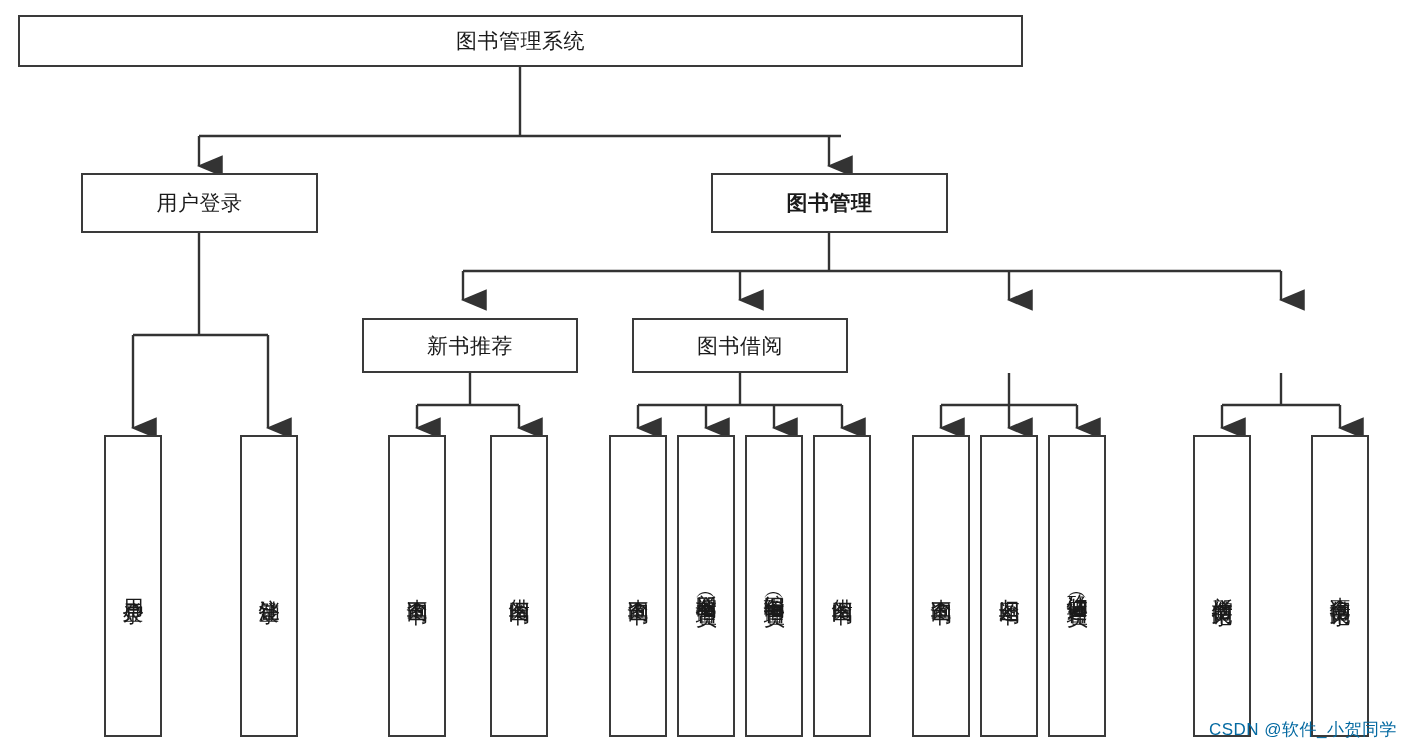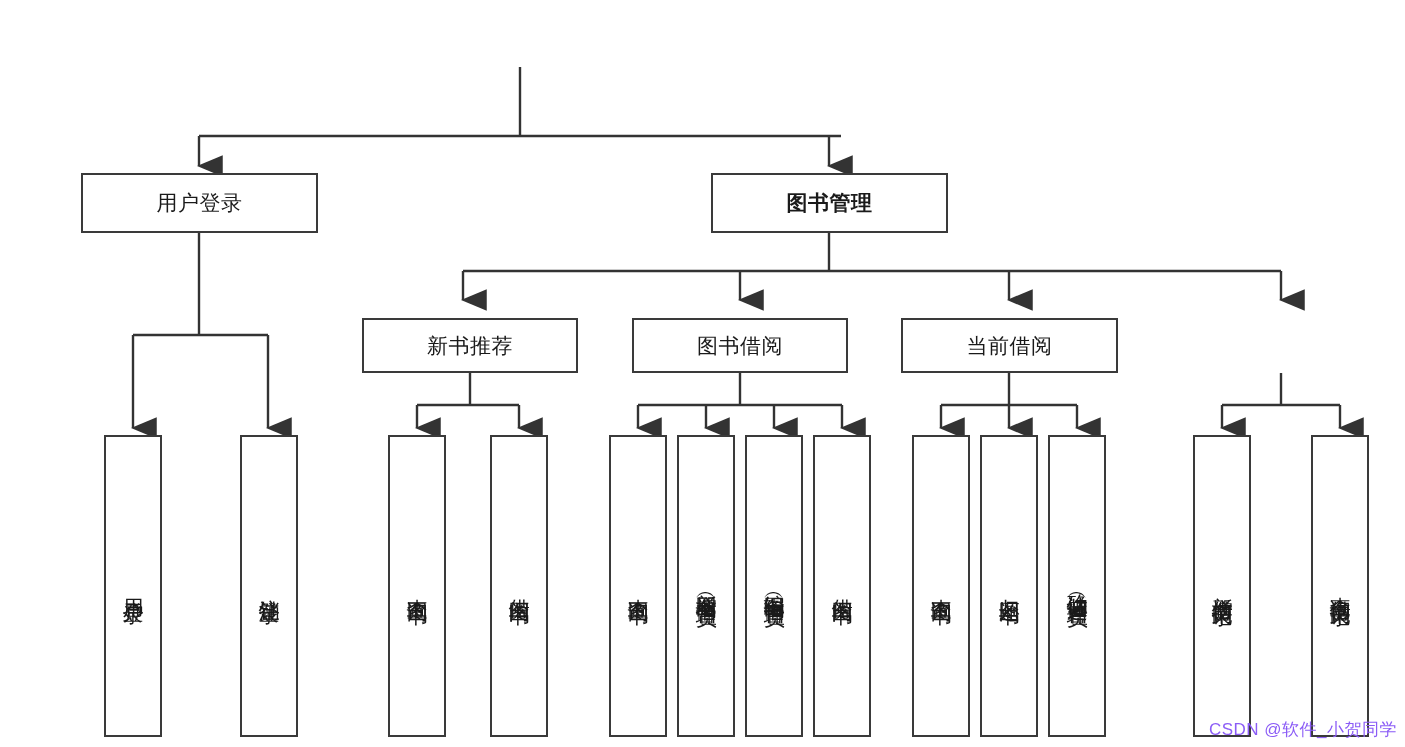--- a/index.html
+++ b/index.html
@@ -54,21 +54,21 @@
   .node.vert > span {
     writing-mode: vertical-rl;
     text-orientation: upright;
     display: block;
   }
   #watermark {
     position: absolute;
     right: 8px;
     bottom: 6px;
     font-size: 17px;
-    color: #8b5cf6;
+    color: #0369a1;
     letter-spacing: 0.5px;
     white-space: nowrap;
     user-select: none;
   }
 </style>
 </head>
 <body>
 
 <div id="canvas">
 
@@ -117,36 +117,36 @@
       <path d="M1009,405 L1009,428" marker-end="url(#arrow)"></path>
       <path d="M1077,405 L1077,428" marker-end="url(#arrow)"></path>
 
       <path d="M1281,373 L1281,405"></path>
       <path d="M1222,405 L1340,405"></path>
       <path d="M1222,405 L1222,428" marker-end="url(#arrow)"></path>
       <path d="M1340,405 L1340,428" marker-end="url(#arrow)"></path>
     </g>
   </svg>
 
+  <div class="node horiz" style="left:18px; top:15px; width:1005px; height:52px;">
+    <span>图书管理系统</span>
+  </div>
 
   <div class="node horiz" style="left:81px; top:173px; width:237px; height:60px;">
     <span>用户登录</span>
   </div>
   <div class="node horiz" style="left:711px; top:173px; width:237px; height:60px;font-weight:bold;">
     <span>图书管理</span>
   </div>
 
   <div class="node horiz" style="left:632px; top:318px; width:216px; height:55px;">
     <span>图书借阅</span>
   </div>
   <div class="node horiz" style="left:362px; top:318px; width:216px; height:55px;">
     <span>新书推荐</span>
-  </div>
-  <div class="node horiz" style="left:901px; top:318px; width:217px; height:55px;">
-    <span>当前借阅</span>
   </div>
 
   <div class="node vert" style="left:104px; top:435px; width:58px; height:302px;">
     <span>用户登录</span>
   </div>
   <div class="node vert" style="left:240px; top:435px; width:58px; height:302px;">
     <span>注销登录</span>
   </div>
 
   <div class="node vert" style="left:388px; top:435px; width:58px; height:302px;">

